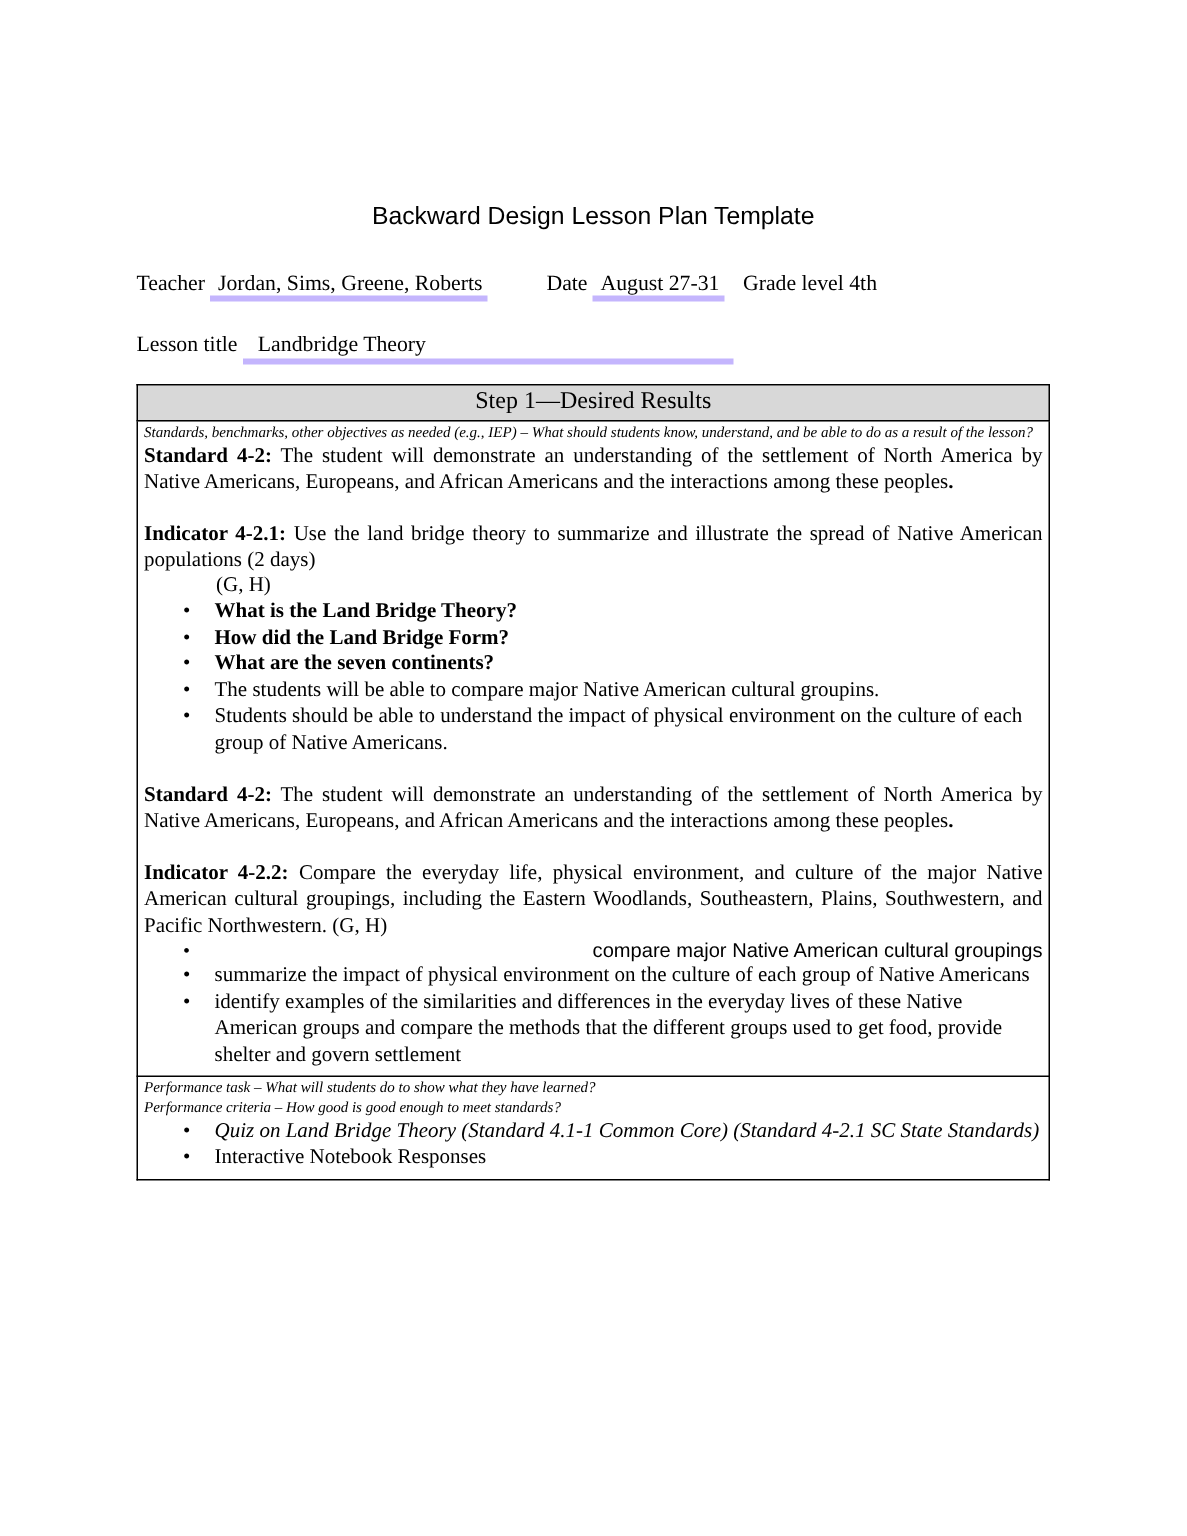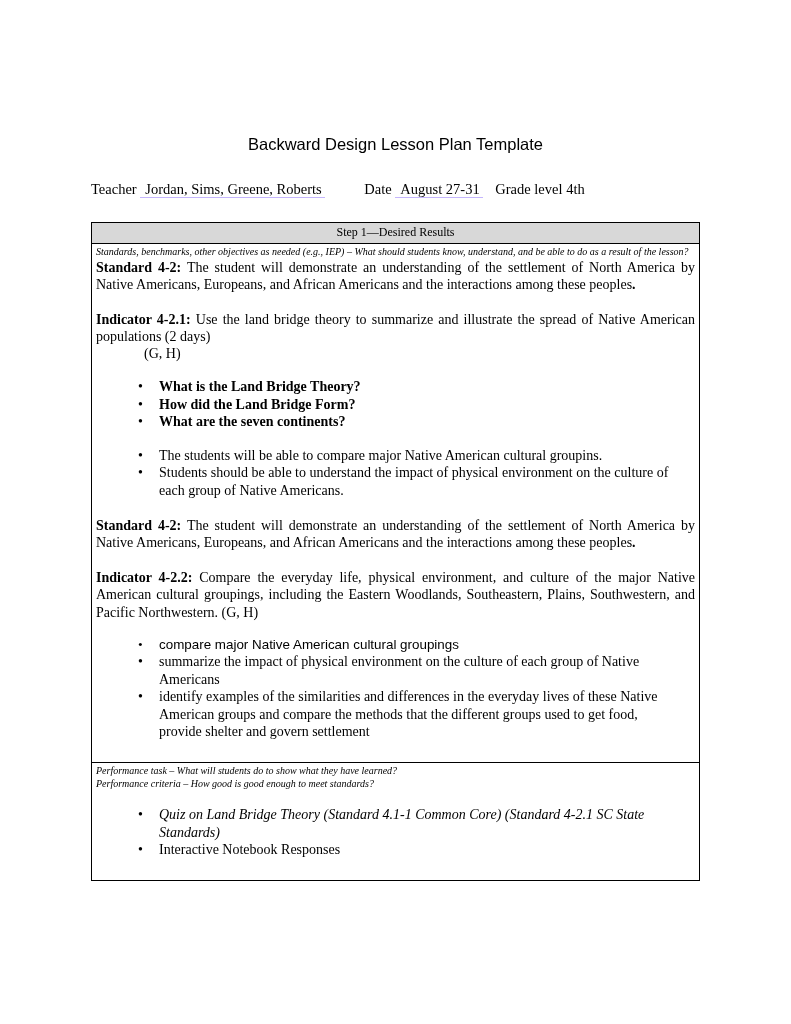--- a/index.html
+++ b/index.html
@@ -11,72 +11,76 @@
   .page { padding:92px 91px 0 91px; }
 
   .doc-title {
     font-family:"Liberation Sans", sans-serif;
     font-size:16.5px; font-weight:normal;
     text-align:center; margin-bottom:27px;margin-top:43px;
   }
 
   .meta-line { font-size:14.5px; margin-bottom:24px; white-space:nowrap; }
   .lesson-line { margin-bottom:13px; }
-  .fill { border-bottom:1px solid #c4b5fd; padding-left:5px; padding-right:3px; }
+  .fill { border-bottom:4px solid #c4b5fd; padding-left:5px; padding-right:3px; }
   .lesson-fill { display:inline-block; width:327px; padding-left:10px; }
   .date-label { margin-left:36px; }
   .grade-label { margin-left:9px; }
 
   table.plan { width:100%; border-collapse:collapse; }
   table.plan td { border:1px solid #000; vertical-align:top; }
   .step-header {
     background:#d8d8d8;
     text-align:center;
-    font-size:12px;
+    font-size:16px;
     padding:2px 4px 3px 4px;
   }
   .cell-body { padding:2px 4px 5px 4px; font-size:14px; line-height:1.22; }
 
   .prompt {
     font-style:italic; font-size:10px; line-height:1.28;
   }
   .para { text-align:justify; }
   .mt { margin-top:18px; }
   .mt-sm { margin-top:4px; }
   b, strong { font-weight:bold; }
 
-  ul.bullets { list-style:none; padding-left:47px; margin:16px; }
+  ul.bullets { list-style:none; padding-left:47px; margin:0; }
   ul.bullets li { position:relative; line-height:1.25; }
   ul.bullets li::before {
     content:"\2022"; position:absolute; left:-21px; top:0;
     font-weight:normal; font-style:normal;
     font-family:"Liberation Serif", serif;
   }
   ul.bullets.bold-items li { font-weight:bold; }
-  li.sans { font-family:"Liberation Sans", sans-serif; font-size:13.4px; }
+  li.sans { font-family:"Liberation Sans", sans-serif; font-size:13.4px;text-align:right; }
   li.italic { font-style:italic; }
 
   .gh-line { line-height:1.22;margin-left:48px; }
 </style>
 </head>
 <body>
 
 <div class="page">
 
   <h1 class="doc-title">Backward Design Lesson Plan Template</h1>
 
   <div class="meta-line">
     <span>Teacher</span>
     <span class="fill">Jordan, Sims, Greene, Roberts</span>
     <span class="date-label">Date</span>
     <span class="fill">August 27-31</span>
     <span class="grade-label">Grade level</span>
     <span>4th</span>
   </div>
 
+  <div class="meta-line lesson-line">
+    <span>Lesson title</span>
+    <span class="fill lesson-fill">Landbridge Theory</span>
+  </div>
 
   <table class="plan">
     <tbody>
       <tr>
         <td class="step-header">Step 1—Desired Results</td>
       </tr>
       <tr>
         <td class="cell-body">
 
           <p class="prompt">Standards, benchmarks, other objectives as needed (e.g., IEP) – What should students know, understand, and be able to do as a result of the lesson?</p>

